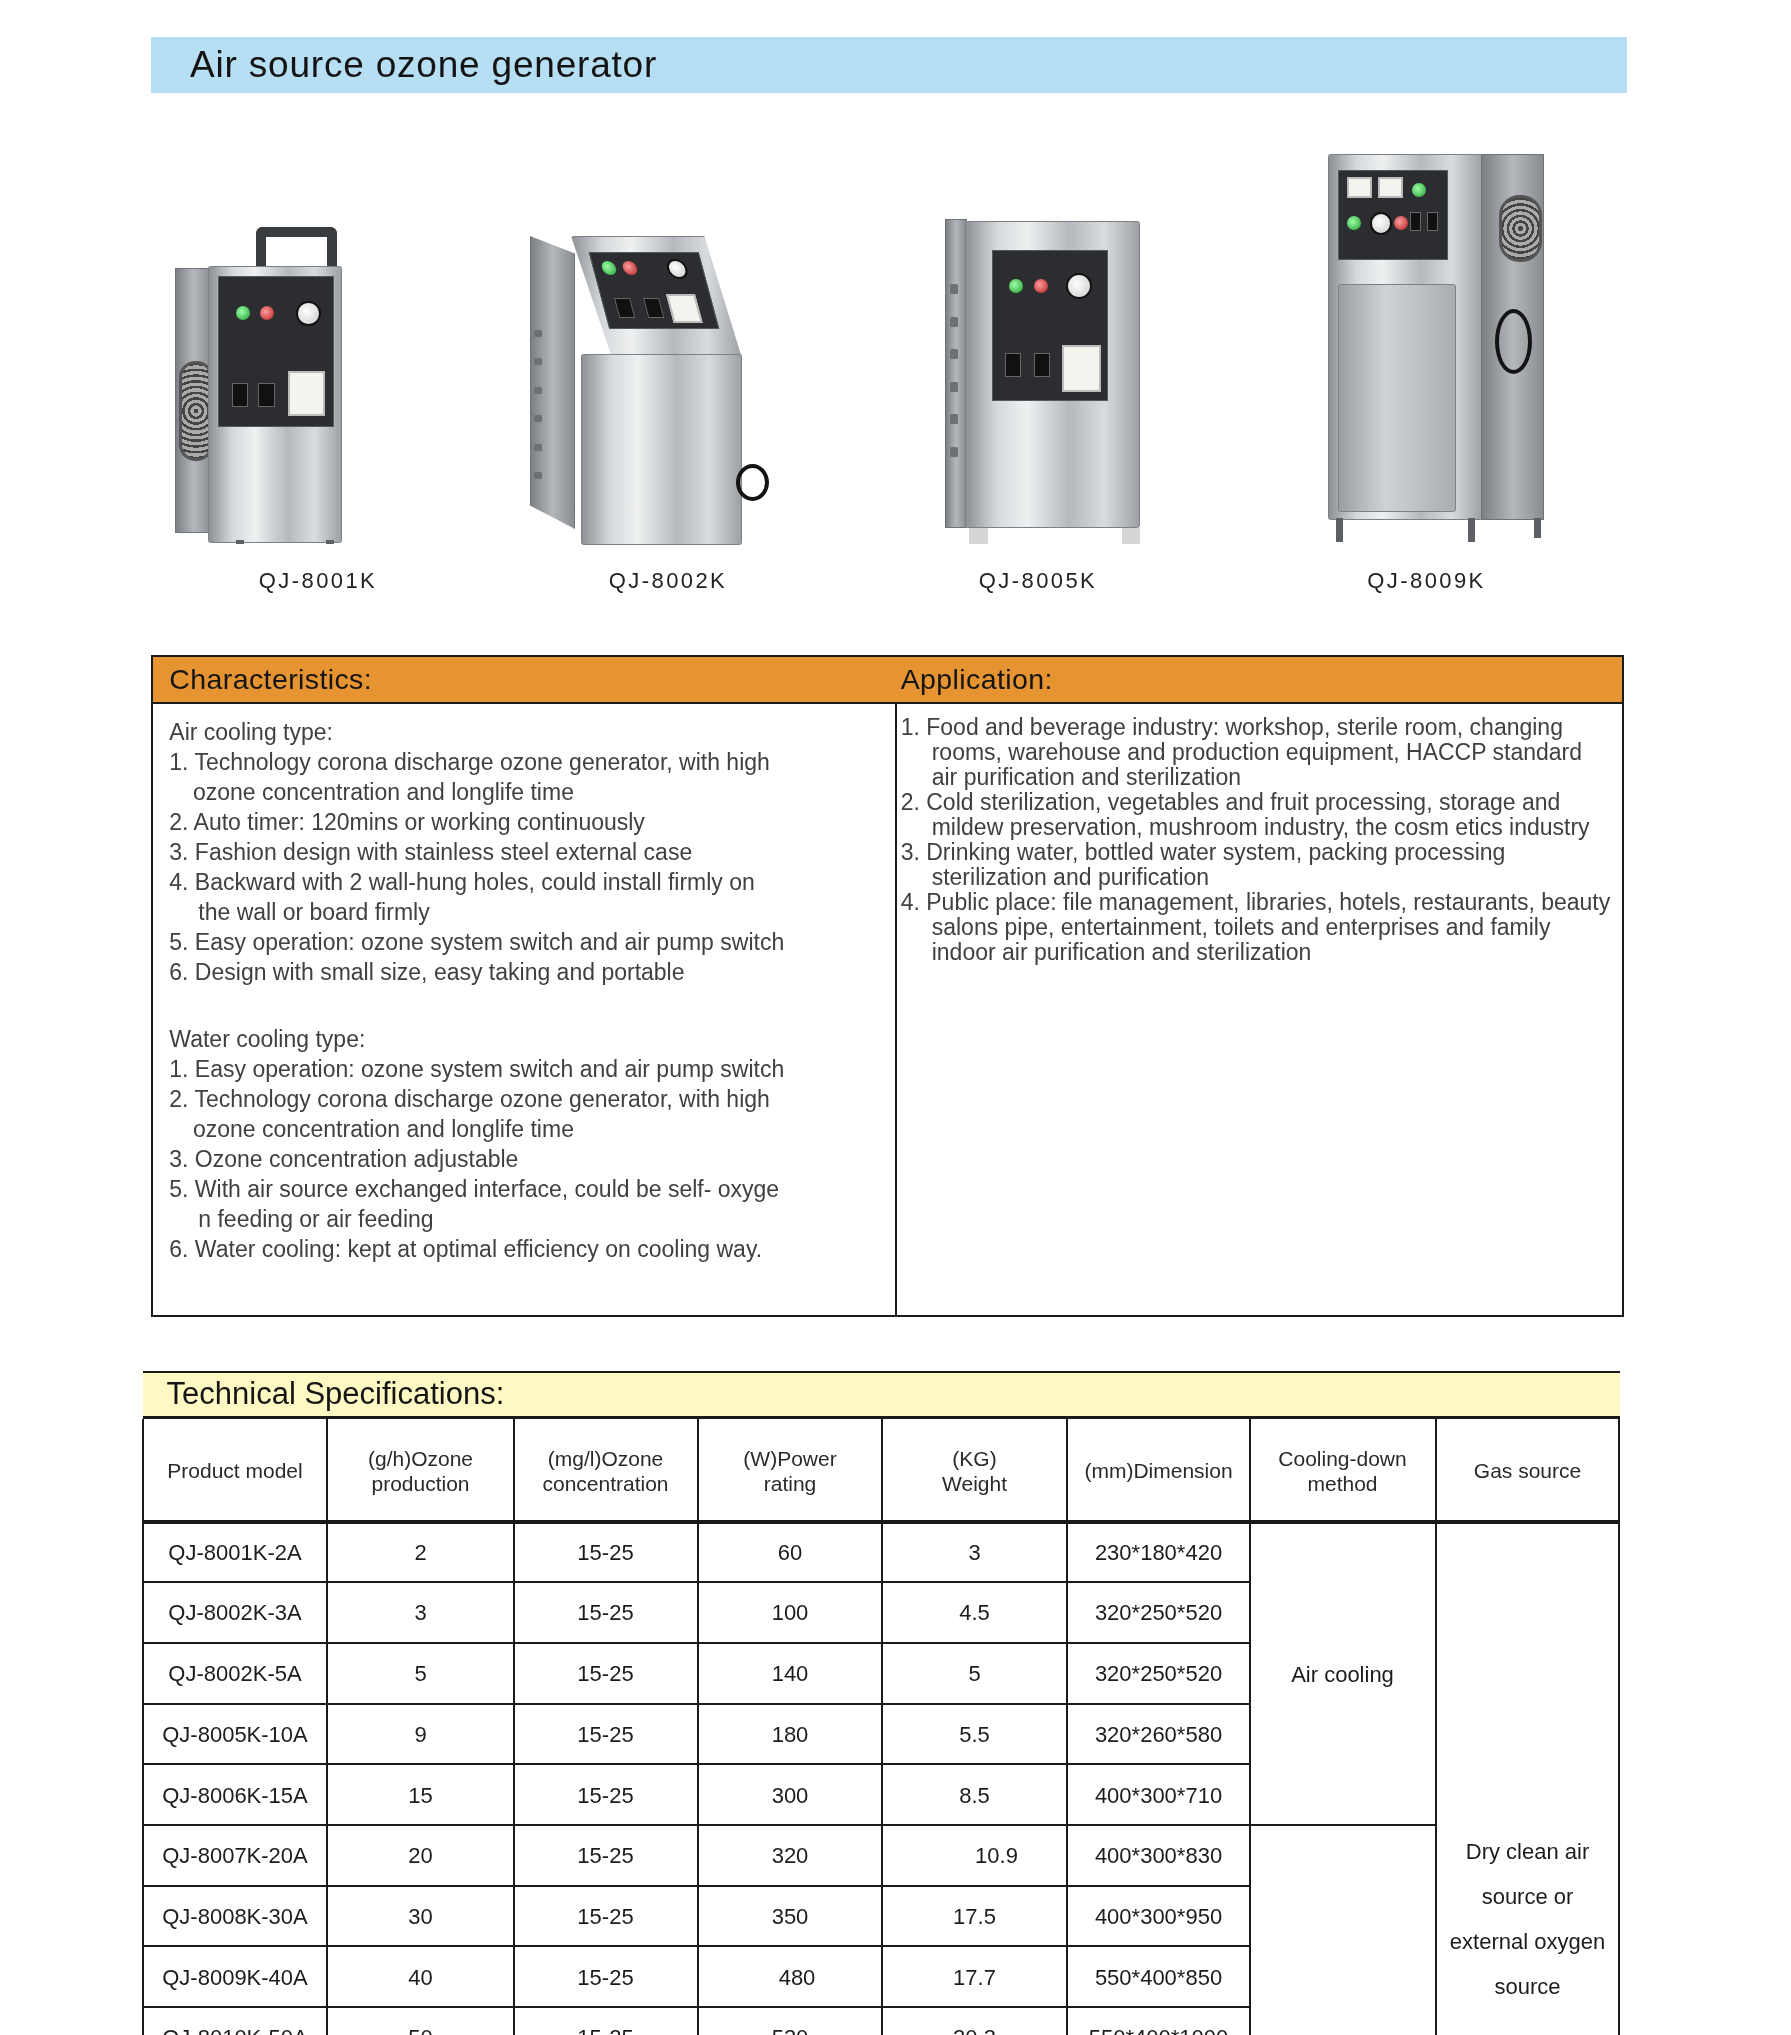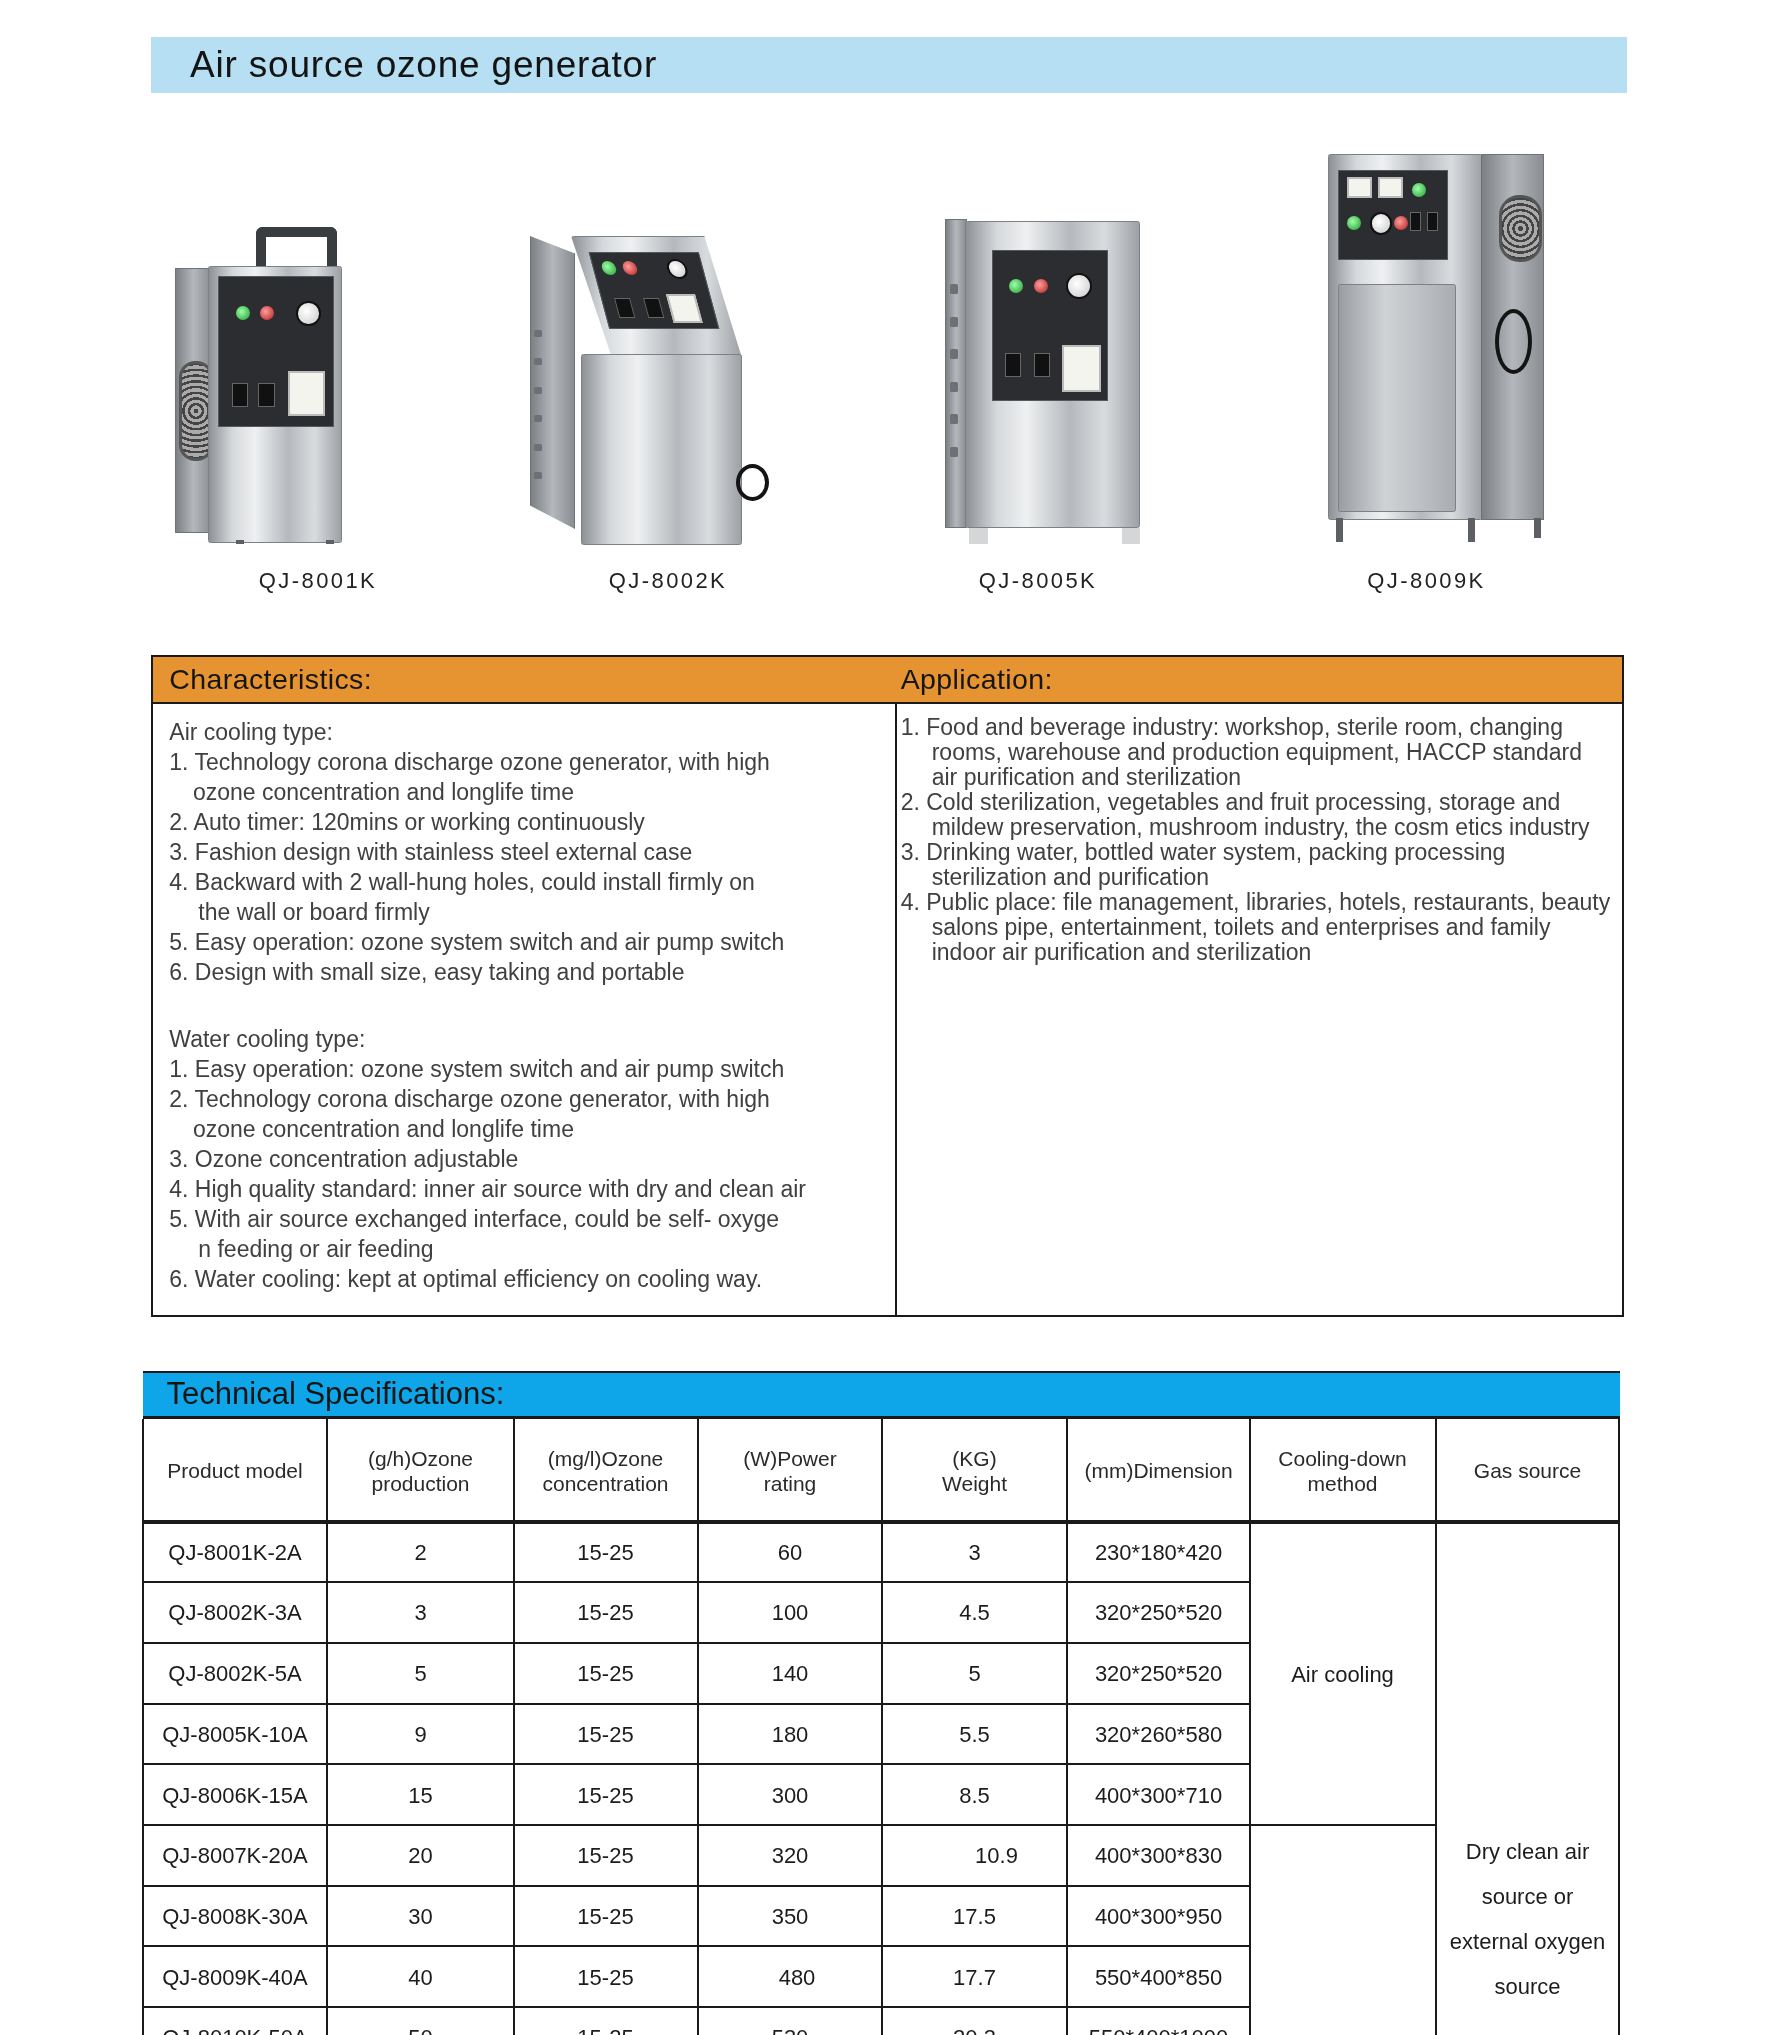--- a/index.html
+++ b/index.html
@@ -48,21 +48,21 @@
   .info-body { padding: 13px 0 0 16.3px; font-size: 23px; line-height: 30px; color: #404040; }
   .info-col.right .info-body { padding: 11.4px 8.1px 0 5.7px; font-size: 23px; line-height: 25px; }
   .info-body .sub { margin: 0; }
   .info-body .item { margin: 0; }
   .info-body .gap { height: 37px; }
   .info-body .ind { padding-left: 23.6px; }
   .app-item { padding-left: 31px; text-indent: -31px; margin: 0; }
 
   
   .spec { position: absolute; left: 143px; top: 1371px; width: 1477px; height: 1001px; }
-  .spec-head { position: absolute; left: 0; top: 0; width: 100%; height: 48px; background: #0ea5e9;
+  .spec-head { position: absolute; left: 0; top: 0; width: 100%; height: 48px; background: #fef9c3;
                border-top: 2.4px solid #1a1a1a; border-bottom: 3.3px solid #1a1a1a; box-sizing: border-box;
                font-size: 31px; line-height: 41px; padding-left: 23.6px; color: #151515; }
   .grid { position: absolute; left: 0; top: 48px; width: 100%; }
   .cell { position: absolute; box-sizing: border-box; display: flex; align-items: center; justify-content: center;
           text-align: center; font-size: 22px; line-height: 25px; color: #1c1c1c; }
   .cell.hdr { font-size: 21px; line-height: 25px; color: #2a2a2a; }
   .vline { position: absolute; background: #1a1a1a; width: 2px; }
   .hline { position: absolute; background: #1a1a1a; height: 2.4px; }
 </style>
 </head>
@@ -179,21 +179,20 @@
       <p class="item">4. Backward with 2 wall-hung holes, could install firmly on</p>
       <p class="item ind" style="padding-left:29px;">the wall or board firmly</p>
       <p class="item">5. Easy operation: ozone system switch and air pump switch</p>
       <p class="item">6. Design with small size, easy taking and portable</p>
       <div class="gap"></div>
       <p class="sub">Water cooling type:</p>
       <p class="item">1. Easy operation: ozone system switch and air pump switch</p>
       <p class="item">2. Technology corona discharge ozone generator, with high</p>
       <p class="item ind">ozone concentration and longlife time</p>
       <p class="item">3. Ozone concentration adjustable</p>
-      <p class="item">4. High quality standard: inner air source with dry and clean air</p>
       <p class="item">5. With air source exchanged interface, could be self- oxyge</p>
       <p class="item ind" style="padding-left:29px;">n feeding or air feeding</p>
       <p class="item">6. Water cooling: kept at optimal efficiency on cooling way.</p>
     </div>
   </div>
   <div class="info-col right">
     <div class="info-head">Application:</div>
     <div class="info-body">
       <p class="app-item">1. Food and beverage industry: workshop, sterile room, changing rooms, warehouse and production equipment, HACCP standard air purification and sterilization</p>
       <p class="app-item">2. Cold sterilization, vegetables and fruit processing, storage and mildew preservation, mushroom industry, the cosm etics industry</p>

